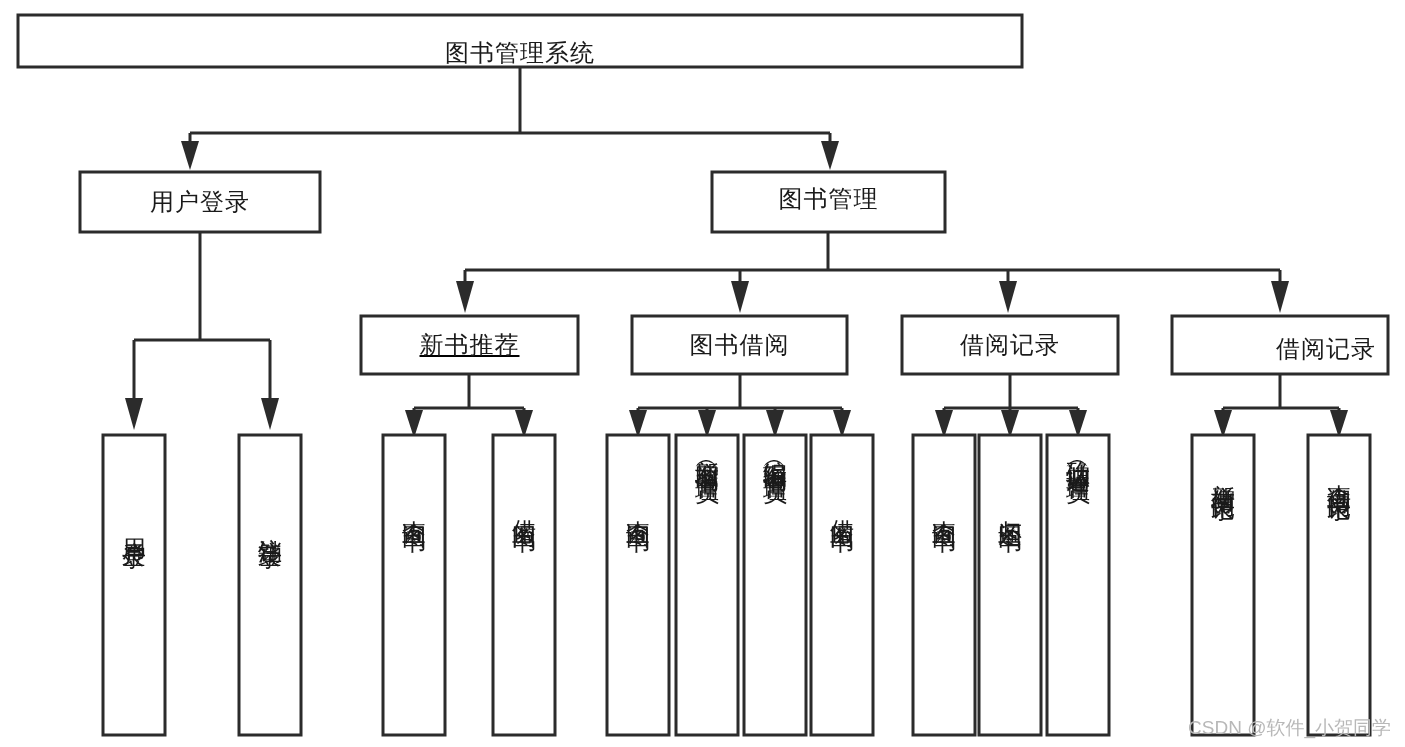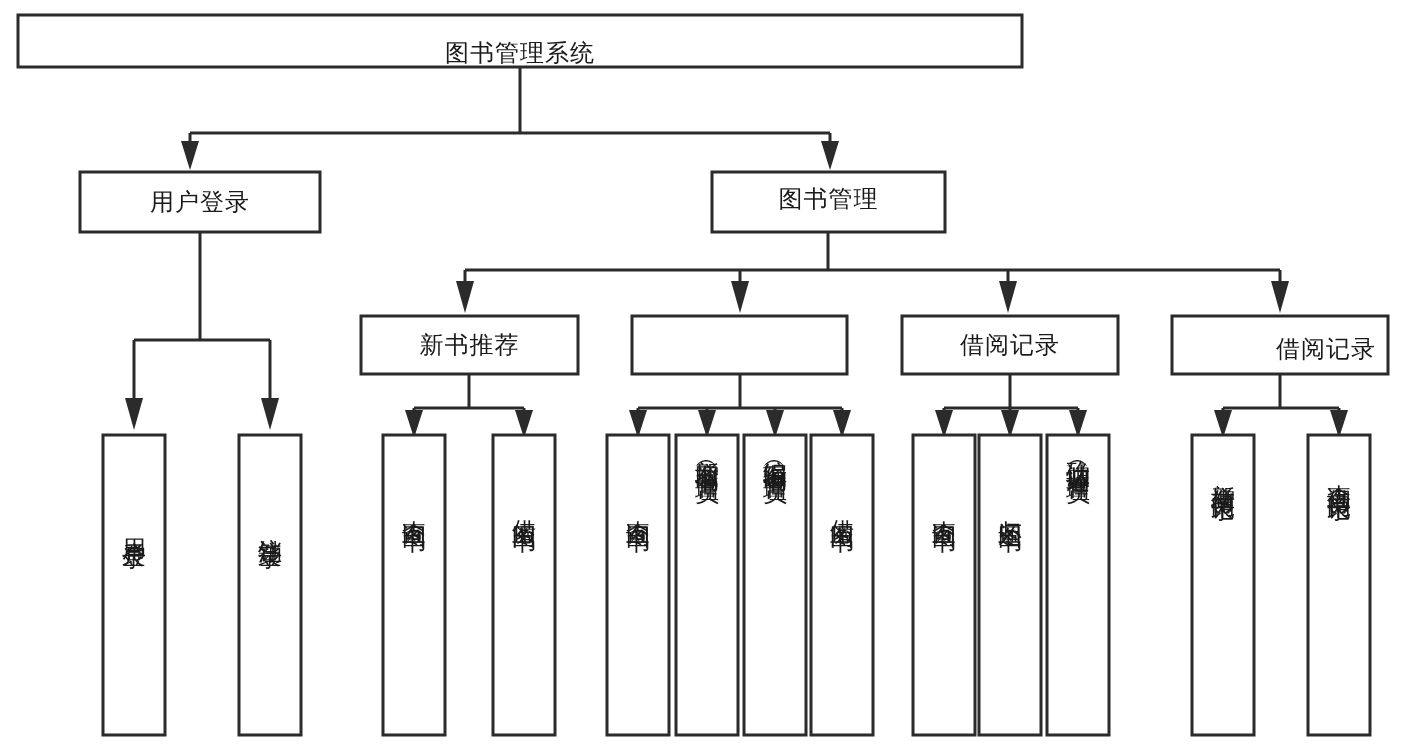--- a/index.html
+++ b/index.html
@@ -206,24 +206,27 @@
   </div>
 
   <div class="hlabel-wrap" style="left:80px; top:172px; width:240px; height:60px;">
     <span class="hlabel-text">用户登录</span>
   </div>
 
   <div class="hlabel-wrap" style="left:712px; top:172px; width:233px; height:54px;">
     <span class="hlabel-text">图书管理</span>
   </div>
 
-  <div class="hlabel-wrap" style="left:361px; top:316px; width:217px; height:58px;">
+  <div class="hlabel-wrap" style="left:361px; top:316px; width:217px; height:58px;text-decoration:underline;">
     <span class="hlabel-text">新书推荐</span>
   </div>
 
+  <div class="hlabel-wrap" style="left:632px; top:316px; width:215px; height:58px;">
+    <span class="hlabel-text">图书借阅</span>
+  </div>
 
   <div class="hlabel-wrap" style="left:902px; top:316px; width:216px; height:58px;">
     <span class="hlabel-text">借阅记录</span>
   </div>
 
   <div class="hlabel-wrap" style="left:1172px; top:320px; width:260px; height:58px;padding-left:24px;">
     <span class="hlabel-text">借阅记录</span>
   </div>
 
   <div class="vlabel-wrap" style="left:103px; top:435px; width:62px; height:300px; padding-top:84px;">
@@ -271,14 +274,15 @@
   </div>
 
   <div class="vlabel-wrap" style="left:1192px; top:435px; width:62px; height:300px; padding-top:30px;">
     <span class="vlabel-text">新增借阅记录</span>
   </div>
 
   <div class="vlabel-wrap" style="left:1308px; top:435px; width:62px; height:300px; padding-top:30px;">
     <span class="vlabel-text">查询借阅记录</span>
   </div>
 
+  <div id="watermark">CSDN @软件_小贺同学</div>
 
 </div>
 
 </body></html>

